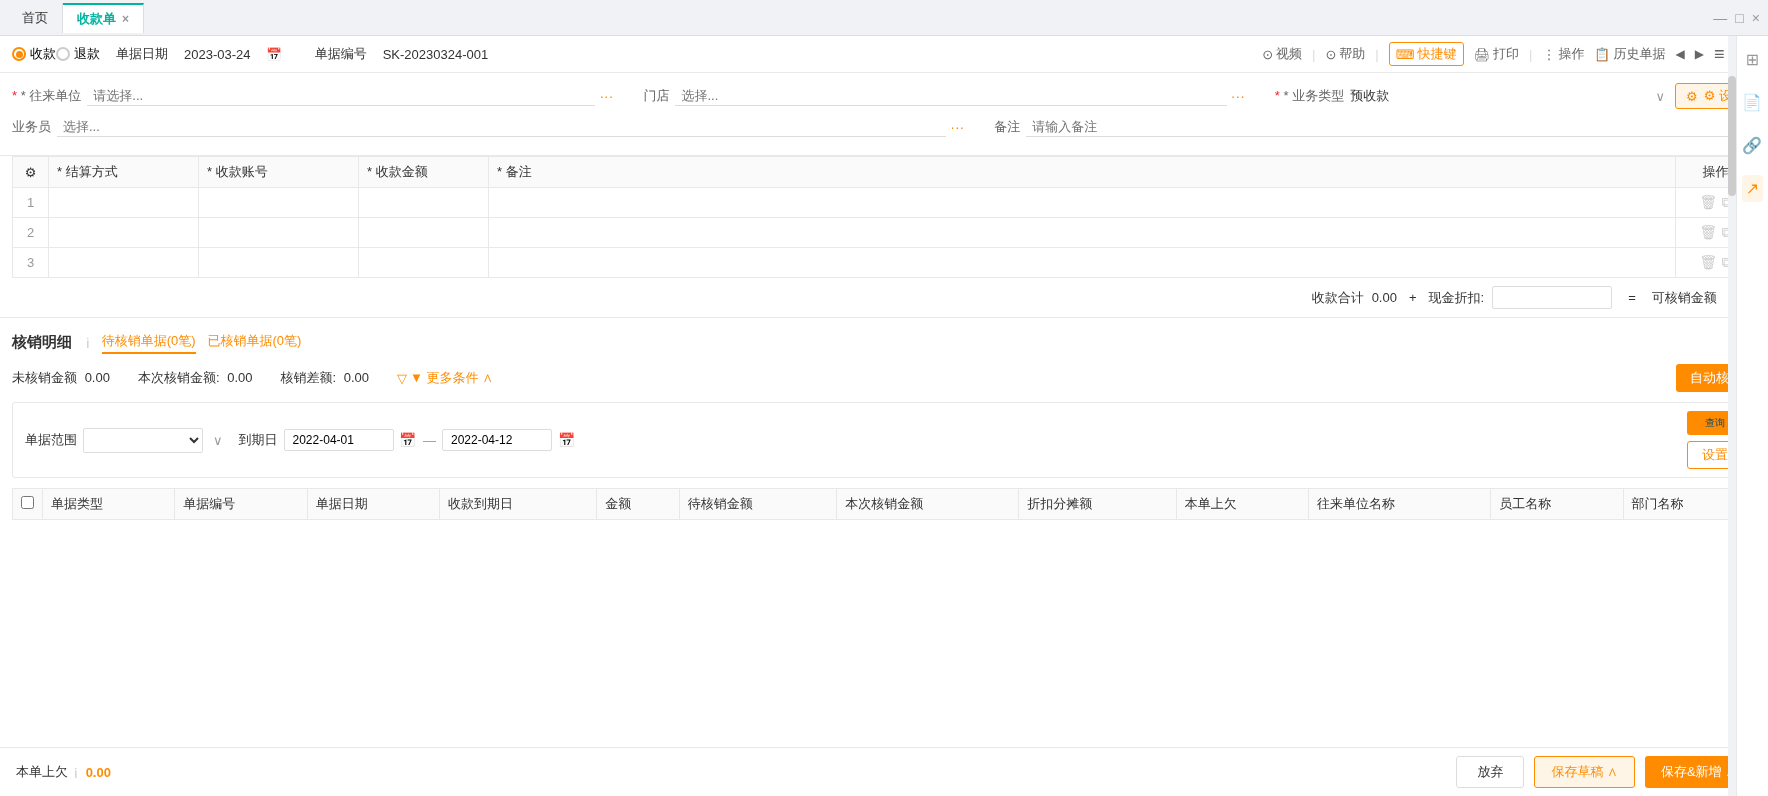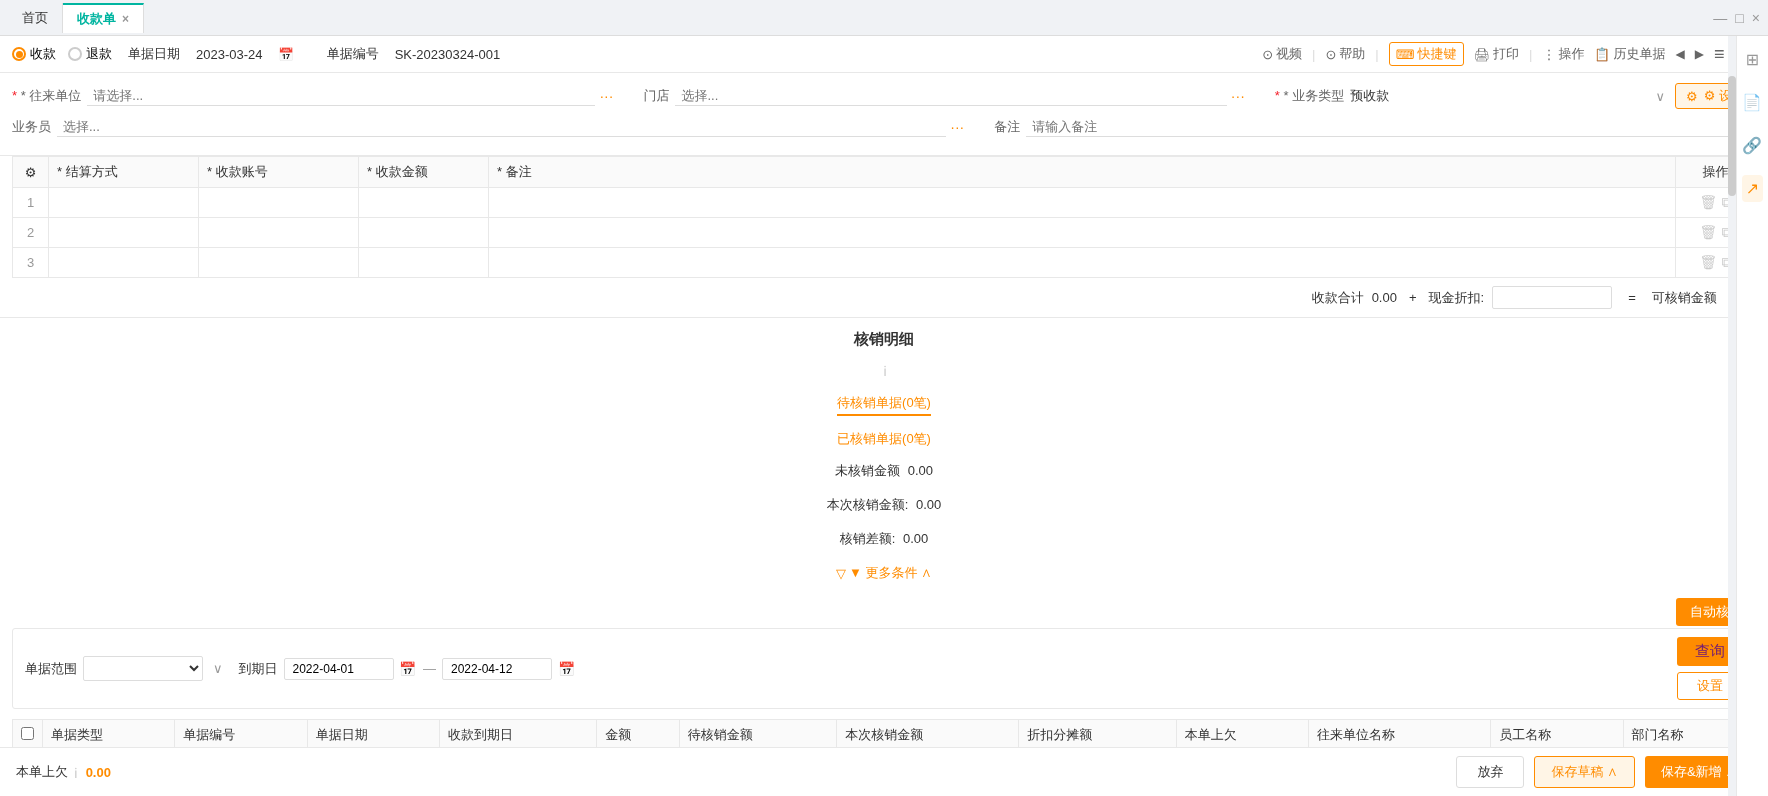--- a/index.html
+++ b/index.html
@@ -25,21 +25,21 @@
     
     .main-container {
       background: #fff; margin: 0; height: calc(796px - 36px); display: flex; flex-direction: column;
     }
 
     
     .toolbar {
       display: flex; align-items: center; padding: 6px 12px; border-bottom: 1px solid #e8e8e8;
       background: #fff; gap: 16px; flex-shrink: 0;
     }
-    .radio-group { display: flex; gap: 12px; align-items: flex-start; }
+    .radio-group { display: flex; gap: 0; align-items: flex-start; }
     .radio-item { display: flex; align-items: center; gap: 4px; cursor: pointer; }
     .radio-dot {
       width: 14px; height: 14px; border-radius: 50%; border: 2px solid #ccc;
       display: flex; align-items: center; justify-content: center;
     }
     .radio-dot.active { border-color: #ff8c00; }
     .radio-dot.active::after { content: ''; width: 7px; height: 7px; background: #ff8c00; border-radius: 50%; display: block; }
     .field-label { color: #333; font-size: 13px; }
     .field-value { color: #333; font-weight: 500; }
     .icon-btn { color: #666; cursor: pointer; font-size: 13px; display: flex; align-items: center; gap: 3px; }
@@ -89,48 +89,48 @@
     }
     .summary-label { color: #333; font-size: 13px; }
     .summary-value { color: #333; font-size: 13px; }
     .summary-orange { color: #ff8c00; font-size: 14px; font-weight: bold; }
     .summary-input {
       border: 1px solid #ddd; padding: 3px 8px; width: 120px; font-size: 13px; outline: none; border-radius: 2px;
     }
 
     
     .verify-section { padding: 12px; background: #fff; flex: 1; overflow-y: auto; }
-    .verify-header { display: flex; align-items: center; gap: 12px; margin-bottom: 10px; flex-direction: column; }
+    .verify-header { display: flex; align-items: center; gap: 12px; margin-bottom: 10px; }
     .verify-title { font-size: 15px; font-weight: bold; color: #333; }
     .verify-tab {
       color: #ff8c00; font-size: 13px; cursor: pointer; padding: 2px 0;
       border-bottom: 2px solid transparent;
     }
     .verify-tab.active { border-bottom-color: #ff8c00; }
     .info-icon { color: #ccc; cursor: pointer; font-size: 14px; margin-left: 2px; }
-    .verify-stats { display: flex; align-items: center; gap: 16px; margin-bottom: 2px; flex-direction: column; }
+    .verify-stats { display: flex; align-items: center; gap: 28px; margin-bottom: 10px; }
     .stat-item { font-size: 13px; color: #333; }
     .more-conditions { color: #ff8c00; cursor: pointer; font-size: 13px; display: flex; align-items: center; gap: 3px; }
     .auto-btn {
       background: #ff8c00; color: #fff; border: none; padding: 5px 14px; border-radius: 3px;
       cursor: pointer; font-size: 13px; margin-left: auto;
     }
     .verify-filter { display: flex; align-items: center; gap: 16px; padding: 8px 0; border: 1px solid #e8e8e8; border-radius: 3px; padding: 8px 12px; margin-bottom: 10px; background: #fff; }
     .filter-field { display: flex; align-items: center; gap: 6px; }
     .filter-label { color: #333; font-size: 13px; white-space: nowrap; }
     .filter-select {
       border: 1px solid #ddd; padding: 3px 8px; font-size: 13px; outline: none;
       border-radius: 2px; color: #333; background: #fff; cursor: pointer; min-width: 120px;
     }
     .filter-date { border: 1px solid #ddd; padding: 3px 8px; font-size: 12px; outline: none; border-radius: 2px; width: 110px; }
     .date-separator { color: #999; }
     .calendar-icon { color: #ccc; cursor: pointer; font-size: 14px; }
     .query-btn {
-      background: #ff8c00; color: #701a75; border: none; padding: 5px 18px; border-radius: 3px;
-      cursor: pointer; font-size: 15px; margin-left: auto;
+      background: #ff8c00; color: #0c4a6e; border: none; padding: 5px 18px; border-radius: 3px;
+      cursor: pointer; font-size: 10px; margin-left: auto;
     }
     .setting-btn-outline {
       background: #fff; color: #ff8c00; border: 1px solid #ff8c00; padding: 4px 14px; border-radius: 3px;
       cursor: pointer; font-size: 13px;
     }
     .filter-actions { display: flex; flex-direction: column; gap: 6px; }
 
     
     .verify-table th { background: #fafafa; font-weight: 500; }
     .checkbox-cell { text-align: center; width: 30px; }

